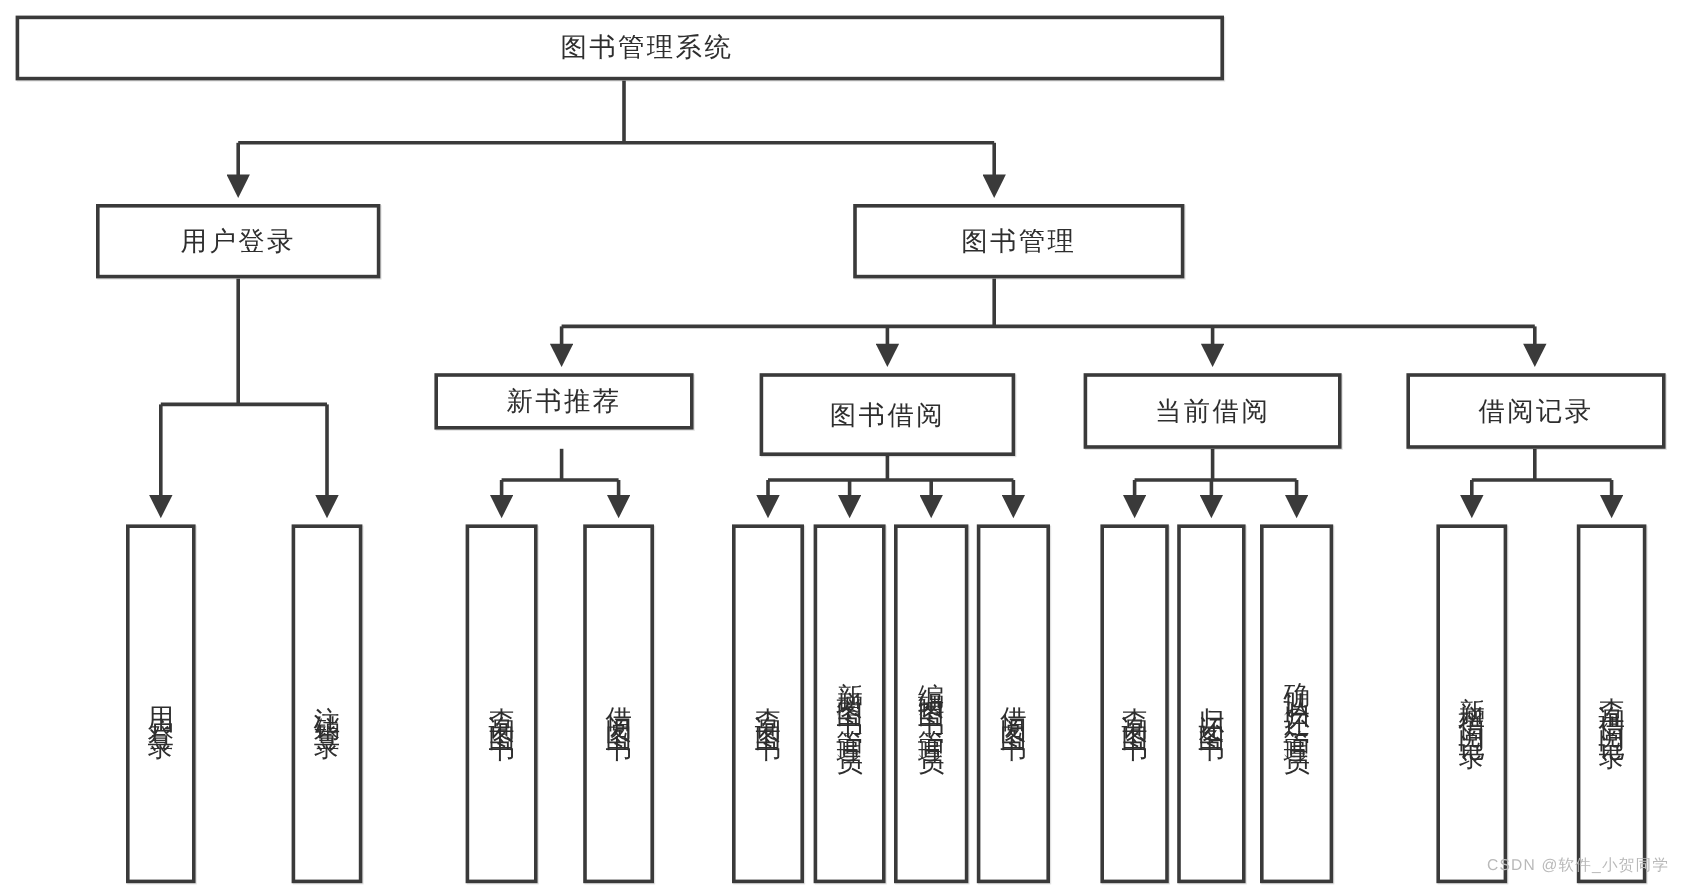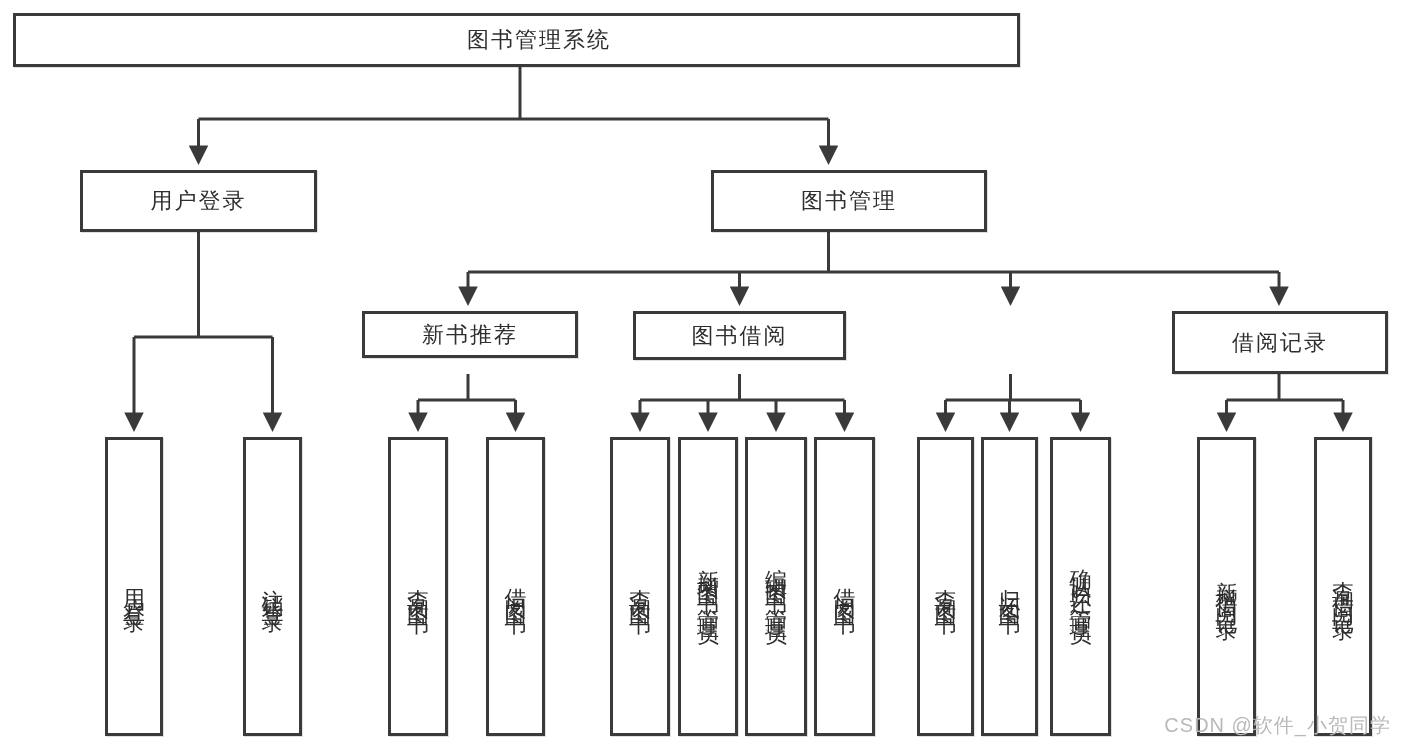--- a/index.html
+++ b/index.html
@@ -31,21 +31,21 @@
     line-height: 1;
     letter-spacing: 8px;
     white-space: nowrap;
     font-size: 22px;
     color: #2e2e2e;
   }
   .watermark {
     position: absolute;
     top: 712px;
     right: 14px;
-    font-size: 20px;
+    font-size: 13px;
     color: #b9b9b9;
     letter-spacing: 1px;
     white-space: nowrap;
   }
 </style>
 </head>
 <body>
 
 <div class="canvas">
 
@@ -106,22 +106,25 @@
   <div class="node" style="left:80px; top:170px; width:237px; height:62px;">
     <span>用户登录</span>
   </div>
   <div class="node" style="left:711px; top:170px; width:276px; height:62px;">
     <span>图书管理</span>
   </div>
 
   <div class="node" style="left:362px; top:311px; width:216px; height:47px;">
     <span>新书推荐</span>
   </div>
-  <div class="node" style="left:633px; top:311px; width:213px; height:49px;">
+  <div class="node" style="left:633px; top:311px; width:213px; height:69px;">
     <span>图书借阅</span>
+  </div>
+  <div class="node" style="left:903px; top:311px; width:215px; height:63px;">
+    <span>当前借阅</span>
   </div>
   <div class="node" style="left:1172px; top:311px; width:216px; height:63px;">
     <span>借阅记录</span>
   </div>
 
   <div class="node leaf" style="left:105px; top:437px; width:58px; height:299px;">
     <span class="vlbl">用户登录</span>
   </div>
   <div class="node leaf" style="left:243px; top:437px; width:59px; height:299px;">
     <span class="vlbl">注销登录</span>

